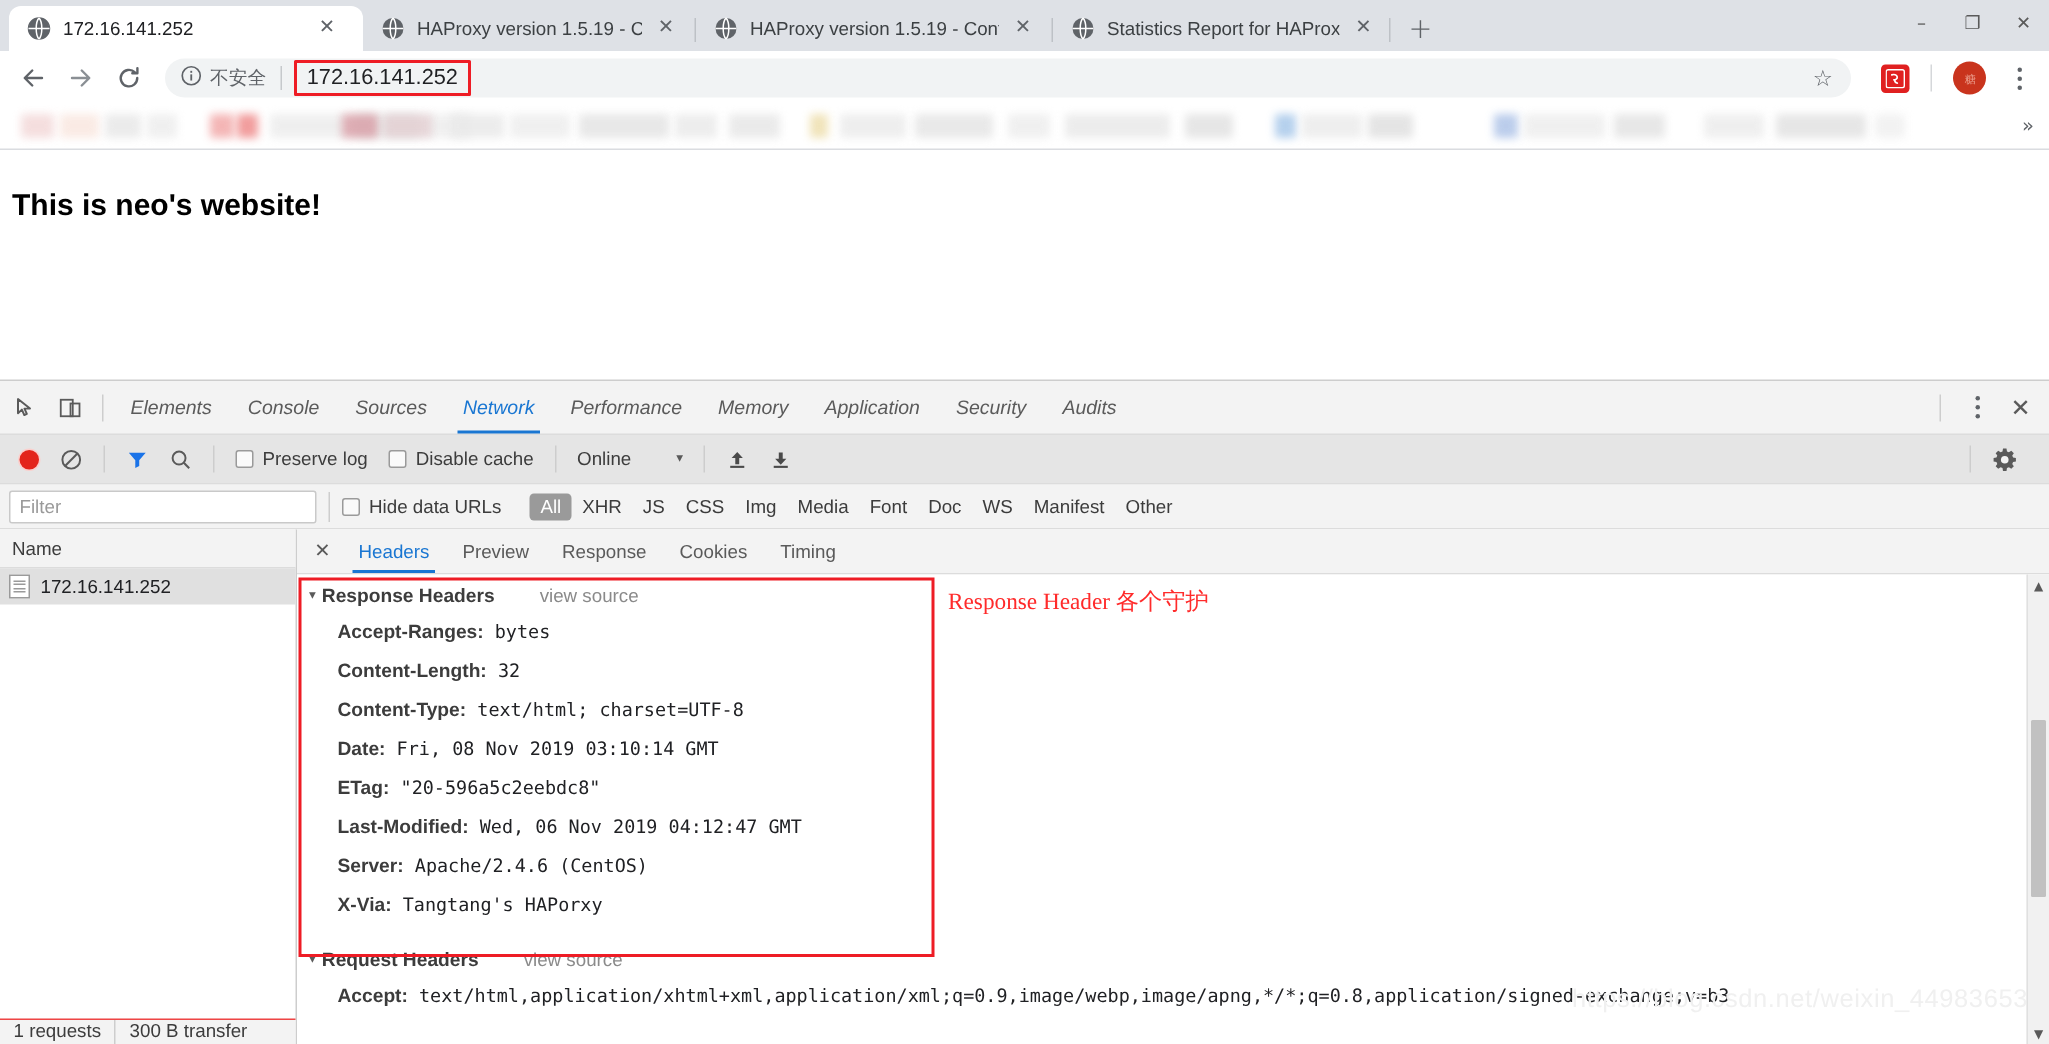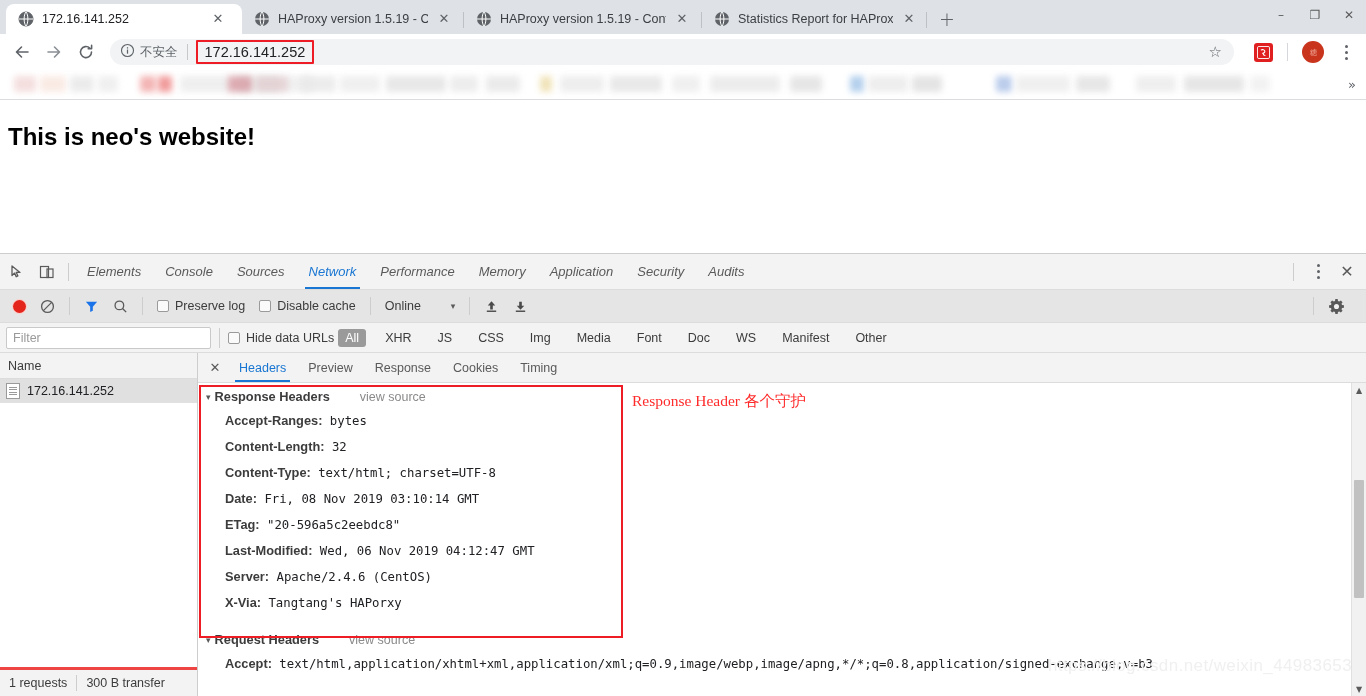--- a/index.html
+++ b/index.html
@@ -107,21 +107,21 @@
     filter:blur(3px); opacity:.85;
   }
   .bm-more {
     position:absolute; right:10px; top:7px; color:#5f6368;
     font-size:13px; font-family:"DejaVu Sans", sans-serif;
   }
 
   
   .pagearea { height:145px; background:#fff; position:relative; }
   .page-h1 {
-    margin:0; padding:18px 8px 0 8px; font-size:24px; line-height:38px;
+    margin:0; padding:18px 8px 0 8px; font-size:20px; line-height:38px;
     font-weight:bold; color:#000;
     font-family:"Liberation Sans", sans-serif;
   }
 
   
   .devtools {
     position:absolute; left:0; right:0; bottom:0; top:253px;
     background:#ffffff; border-top:1px solid #cdcdcd;
     display:flex; flex-direction:column;
   }
@@ -167,21 +167,21 @@
     height:30px; display:flex; align-items:center;
     border-bottom:1px solid #dcdcdc; background:#f3f3f3;
   }
   .filter-input {
     width:205px; height:22px; margin:0 6px; background:#fff;
     border:1px solid #c9c9c9; border-radius:2px;
     font-size:12.5px; color:#9a9a9a; padding:0 6px; line-height:20px;
   }
   .fb-sep { width:1px; height:20px; background:#cdcdcd; margin:0 8px 0 2px; }
   .hide-urls { font-size:12.5px; color:#3c3c3c; display:flex; align-items:center; gap:6px; }
-  .ftypes { display:flex; align-items:center; gap:12px; margin-left:4px; }
+  .ftypes { display:flex; align-items:center; gap:0; margin-left:19px; }
   .ftype { font-size:12.5px; color:#3c3c3c; padding:2px 7px; border-radius:3px; }
   .ftype.on { background:#9a9a9a; color:#fff; }
 
   
   .dt-body { flex:1; display:flex; min-height:0; position:relative; }
   .pane-left {
     width:198px; flex:none; border-right:1px solid #cdcdcd;
     display:flex; flex-direction:column; background:#fff;
   }
   .lh {
@@ -193,22 +193,22 @@
     height:24px; display:flex; align-items:center; gap:7px;
     padding-left:6px; background:#e0e0e0; font-size:12.5px; color:#202124;
   }
   .doc-ico {
     width:14px; height:16px; border:1px solid #9a9a9a; background:#fff;
     position:relative; flex:none; display:flex; flex-direction:column;
     justify-content:center; gap:1.5px; padding:2px;
   }
   .doc-ico i { display:block; height:1px; background:#9a9a9a; }
   .lfoot {
-    margin-top:auto; height:29px; border-top:3px solid #ef4444; background:#f3f3f3;
-    display:flex; align-items:center; font-size:12.5px; color:#3c3c3c;
+    margin-top:auto; height:17px; border-top:1px solid #ef4444; background:#f3f3f3;
+    display:flex; align-items:flex-start; font-size:12.5px; color:#3c3c3c;
   }
   .lfoot span { padding:0 9px; }
   .lfoot .vs { width:1px; height:16px; background:#cdcdcd; padding:0; }
 
   .pane-right { flex:1; display:flex; flex-direction:column; min-width:0; position:relative; background:#fff; }
   .rh {
     height:30px; border-bottom:1px solid #dcdcdc; background:#f3f3f3;
     display:flex; align-items:center; padding-left:4px;
   }
   .rh-close {

